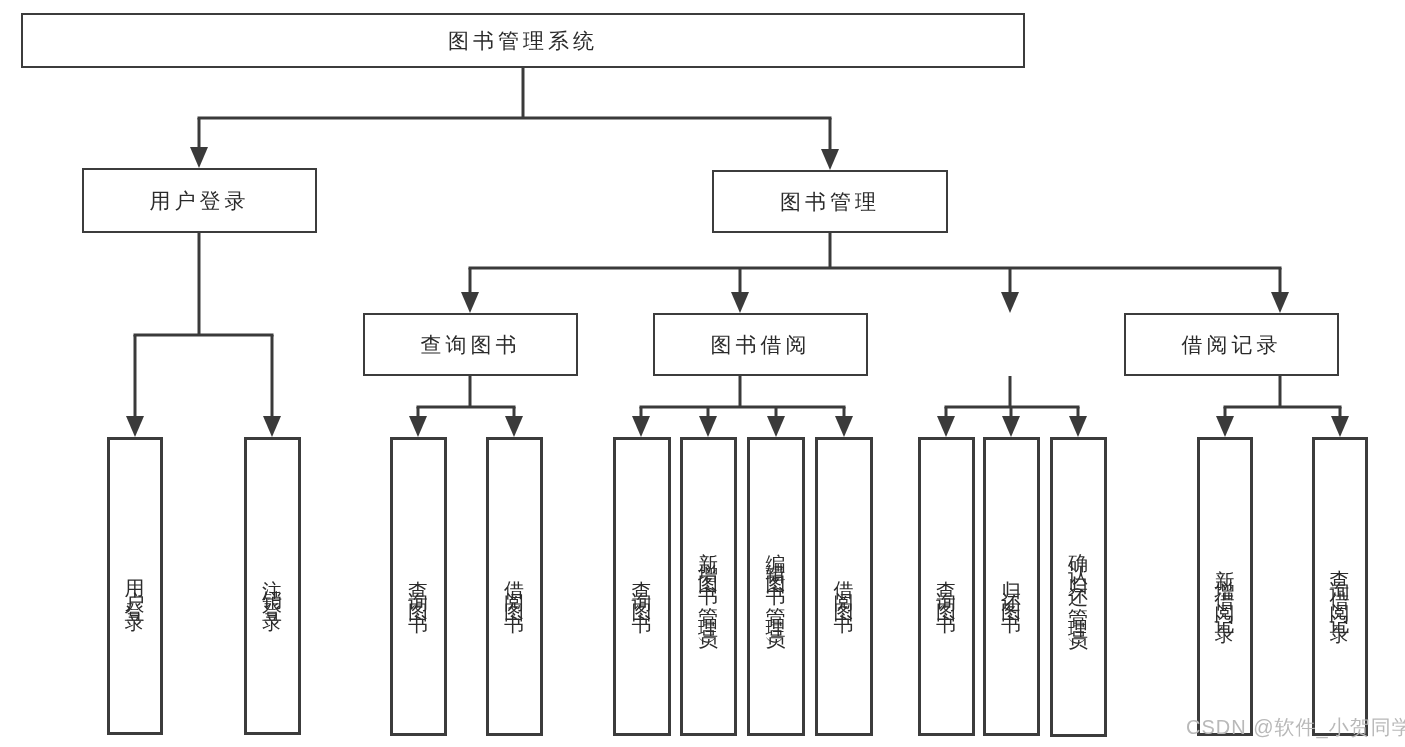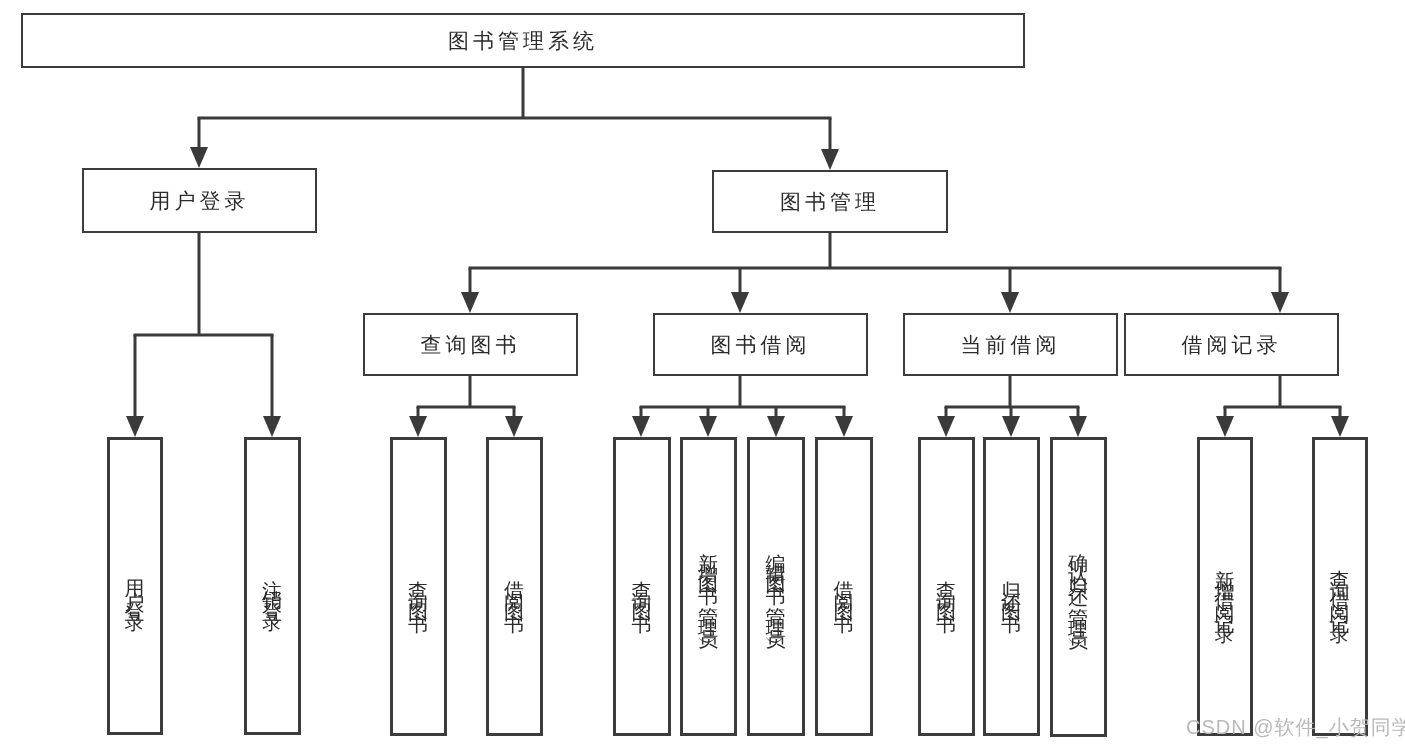--- a/index.html
+++ b/index.html
@@ -147,23 +147,20 @@
       </div>
       <div class="node h" style="left: 712px; top: 170px; width: 236px; height: 63px;">
         <span class="node-label">图书管理</span>
       </div>
       <div class="node h" style="left: 363px; top: 313px; width: 215px; height: 63px;">
         <span class="node-label">查询图书</span>
       </div>
       <div class="node h" style="left: 653px; top: 313px; width: 215px; height: 63px;">
         <span class="node-label">图书借阅</span>
       </div>
-      <div class="node h" style="left: 903px; top: 313px; width: 215px; height: 63px;">
-        <span class="node-label">当前借阅</span>
-      </div>
       <div class="node h" style="left: 1124px; top: 313px; width: 215px; height: 63px;">
         <span class="node-label">借阅记录</span>
       </div>
       <div class="node v" style="left: 107px; top: 437px; width: 56px; height: 298px;">
         <span class="node-label">用户登录</span>
       </div>
       <div class="node v" style="left: 244px; top: 437px; width: 57px; height: 298px;">
         <span class="node-label">注销登录</span>
       </div>
       <div class="node v" style="left: 390px; top: 437px; width: 57px; height: 299px;">

